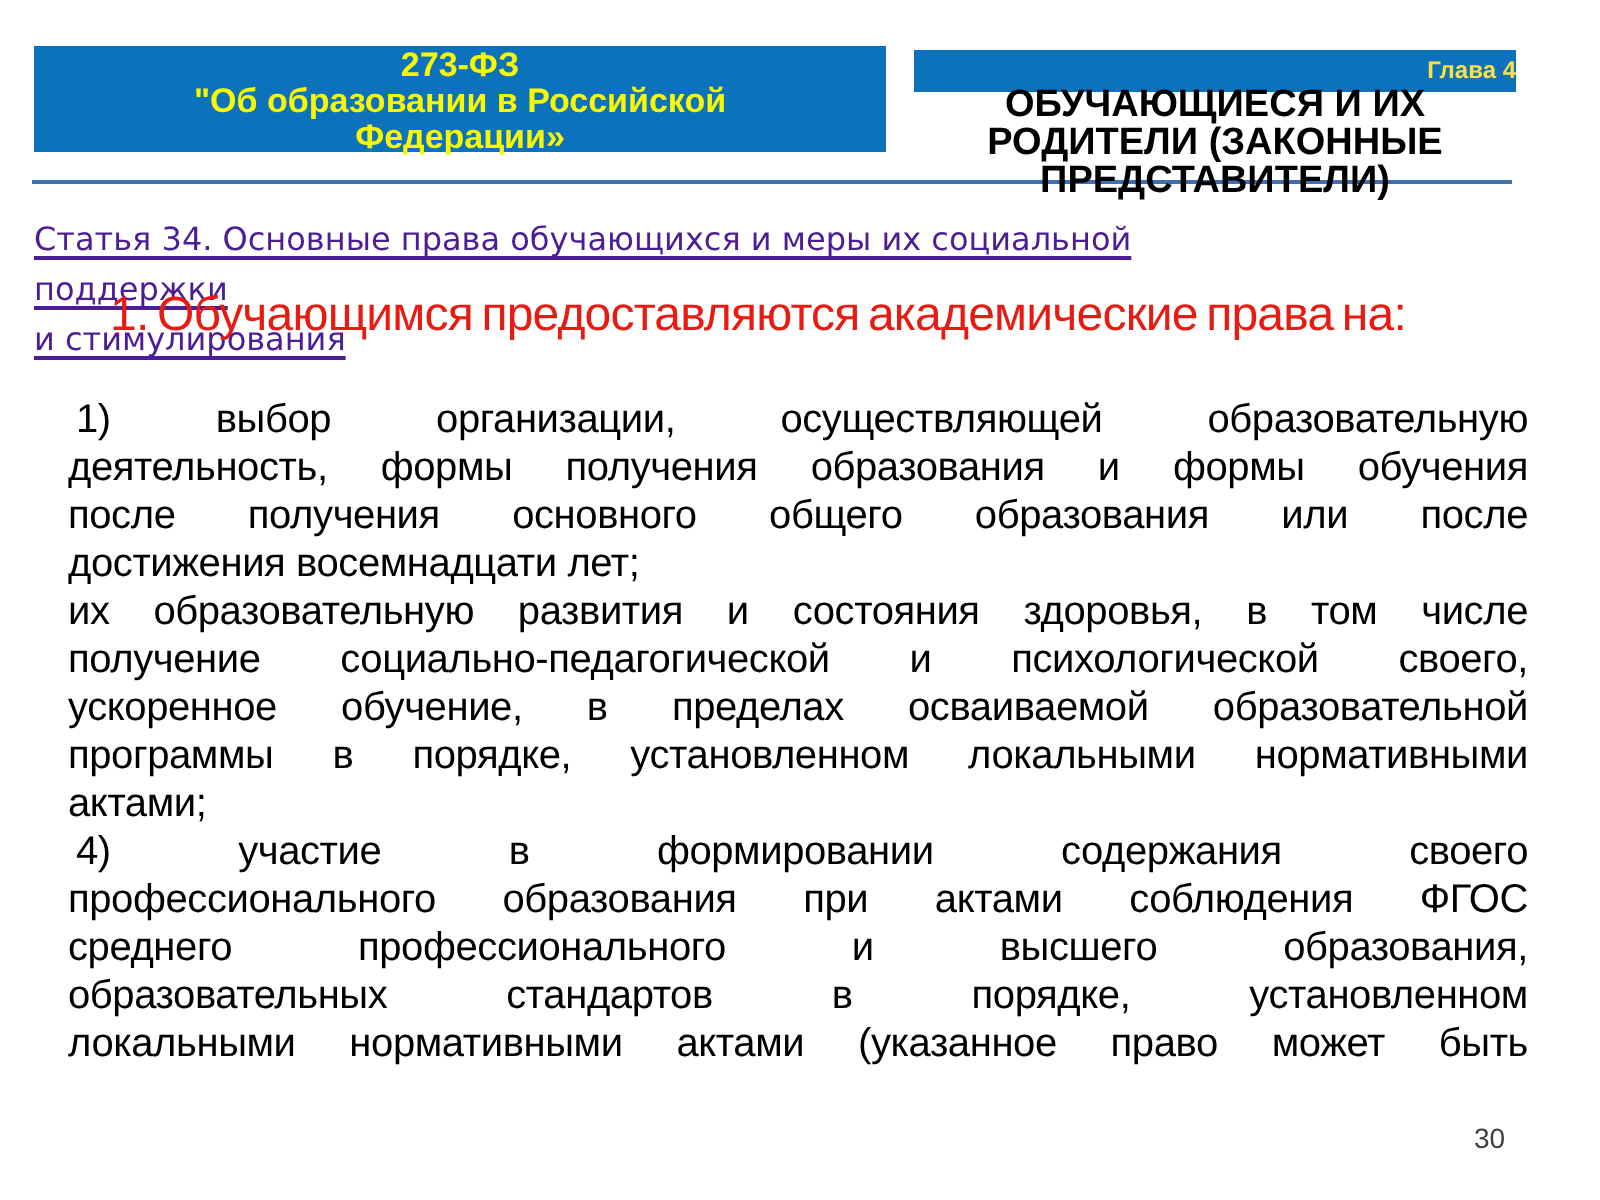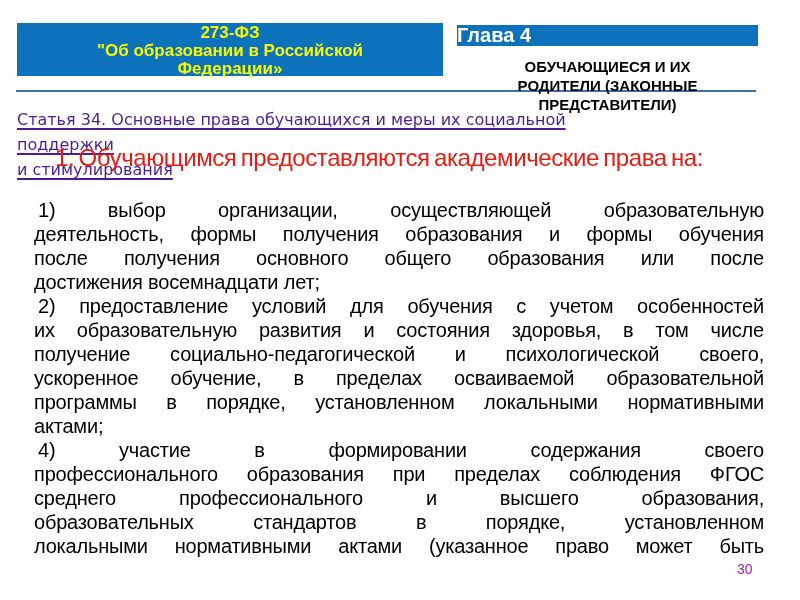--- a/index.html
+++ b/index.html
@@ -9,51 +9,51 @@
     font-family: "Liberation Sans", sans-serif;
   }
   .law-badge {
     position: absolute; left: 17px; top: 23px; width: 426px; height: 53px;
     background: #0d72bc; color: #f8f800; font-weight: bold;
     font-size: 17px; line-height: 18px; text-align: center;
     box-sizing: border-box; padding-top: 1px; z-index: 1;
   }
   .chapter-badge {
     position: absolute; left: 457px; top: 25px; width: 301px; height: 21px;
-    background: #0d72bc; color: #ffffff; font-weight: bold;
-    font-size: 20px; line-height: 21px; text-align: left; z-index: 1;
+    background: #0d72bc; color: #fde047; font-weight: bold;
+    font-size: 12px; line-height: 21px; text-align: right; z-index: 1;
   }
   .divider {
     position: absolute; left: 16px; top: 90px; width: 740px; height: 2px;
     background: #3e6fae; z-index: 0;
   }
   .chapter-subtitle {
-    position: absolute; left: 457px; top: 57px; width: 301px;
-    text-align: center; font-weight: bold; font-size: 15px;
+    position: absolute; left: 457px; top: 43px; width: 301px;
+    text-align: center; font-weight: bold; font-size: 19px;
     line-height: 19px; color: #000; z-index: 1;
   }
   .article-heading {
     position: absolute; left: 17px; top: 107px;
     font-family: "DejaVu Sans", sans-serif;
     font-size: 16px; line-height: 25px; color: #4c1d95; z-index: 1;
   }
   .article-heading .hl {
     text-decoration: underline;
     text-decoration-thickness: 2px;
     text-underline-offset: 3px;
   }
   .clause-intro {
     position: absolute; left: 55px; top: 145px;
     font-size: 24px; line-height: 25px; color: #e81b12;
     letter-spacing: -0.4px; word-spacing: -2px;
     white-space: nowrap; z-index: 2;
   }
   .slide-number {
     position: absolute; left: 737px; top: 561px;
-    font-size: 14px; color: #a21caf; z-index: 1;
+    font-size: 14px; color: #404040; z-index: 1;
   }
   .body-text {
     position: absolute; left: 34px; top: 198px; width: 730px;
     font-size: 20px; line-height: 24px; letter-spacing: -0.2px;
     color: #000; z-index: 2;
   }
   .body-text .ln { min-height: 24px; }
   .body-text .j { text-align: justify; text-align-last: justify; }
   .body-text .first { text-indent: 4px; }
 </style>
@@ -87,28 +87,27 @@
   <div class="clause-intro">1. Обучающимся предоставляются академические права на:</div>
 
   <div class="slide-number">30</div>
 
   <div class="body-text">
     <div class="ln j first">1) выбор организации, осуществляющей образовательную</div>
     <div class="ln j">деятельность, формы получения образования и формы обучения</div>
     <div class="ln j">после получения основного общего образования или после</div>
     <div class="ln">достижения восемнадцати лет;</div>
 
-    <div class="ln j first">2) предоставление условий для обучения с учетом особенностей</div>
     <div class="ln j">их образовательную развития и состояния здоровья, в том числе</div>
     <div class="ln j">получение социально-педагогической и психологической своего,</div>
 
     <div class="ln j">ускоренное обучение, в пределах осваиваемой образовательной</div>
     <div class="ln j">программы в порядке, установленном локальными нормативными</div>
     <div class="ln">актами;</div>
 
     <div class="ln j first">4) участие в формировании содержания своего</div>
-    <div class="ln j">профессионального образования при пределах соблюдения ФГОС</div>
+    <div class="ln j">профессионального образования при актами соблюдения ФГОС</div>
     <div class="ln j">среднего профессионального и высшего образования,</div>
     <div class="ln j">образовательных стандартов в порядке, установленном</div>
     <div class="ln j">локальными нормативными актами (указанное право может быть</div>
   </div>
 
 </div>
 
 </body></html>

